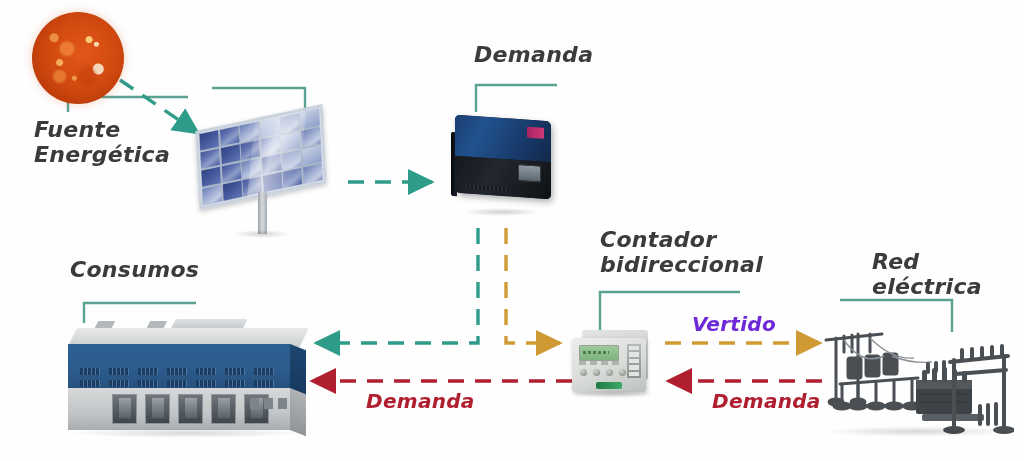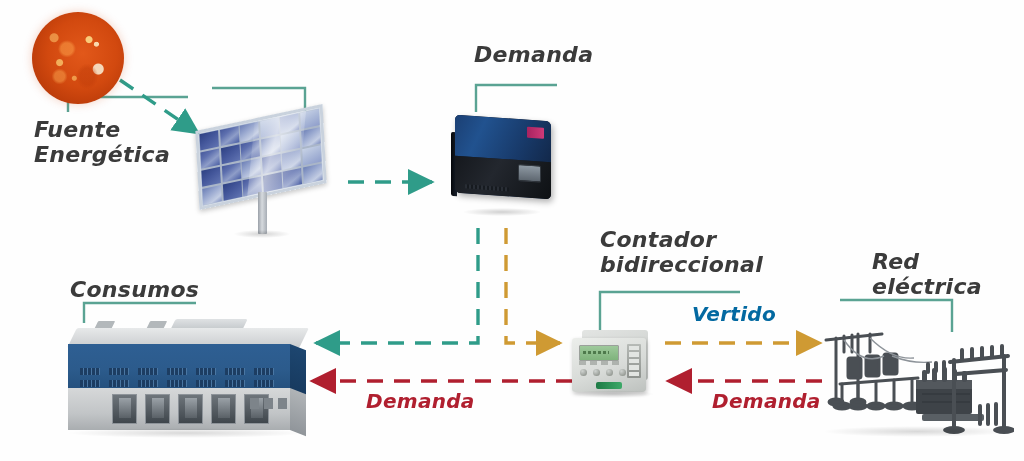--- a/index.html
+++ b/index.html
@@ -445,22 +445,22 @@
 
 
   <div class="label sz1" style="left:474px;top:43px;">Demanda</div>
 
   <div class="label sz1" style="left:600px;top:228px;">Contador
 bidireccional</div>
 
   <div class="label sz1" style="left:872px;top:250px;">Red
 eléctrica</div>
 
-  <div class="label sz1" style="left:70px;top:258px;margin-top:20px;">Consumos</div>
-
-
-  <div class="label flow" style="left:692px;top:303px;color:#0369a1;">Vertido</div>
+  <div class="label sz1" style="left:70px;top:258px;">Consumos</div>
+
+
+  <div class="label flow" style="left:692px;top:313px;color:#6d28d9;">Vertido</div>
 
   <div class="label flow" style="left:366px;top:390px;color:#b01f2f;">Demanda</div>
 
   <div class="label flow" style="left:712px;top:390px;color:#b01f2f;">Demanda</div>
 
 </div>
 
 </body></html>

